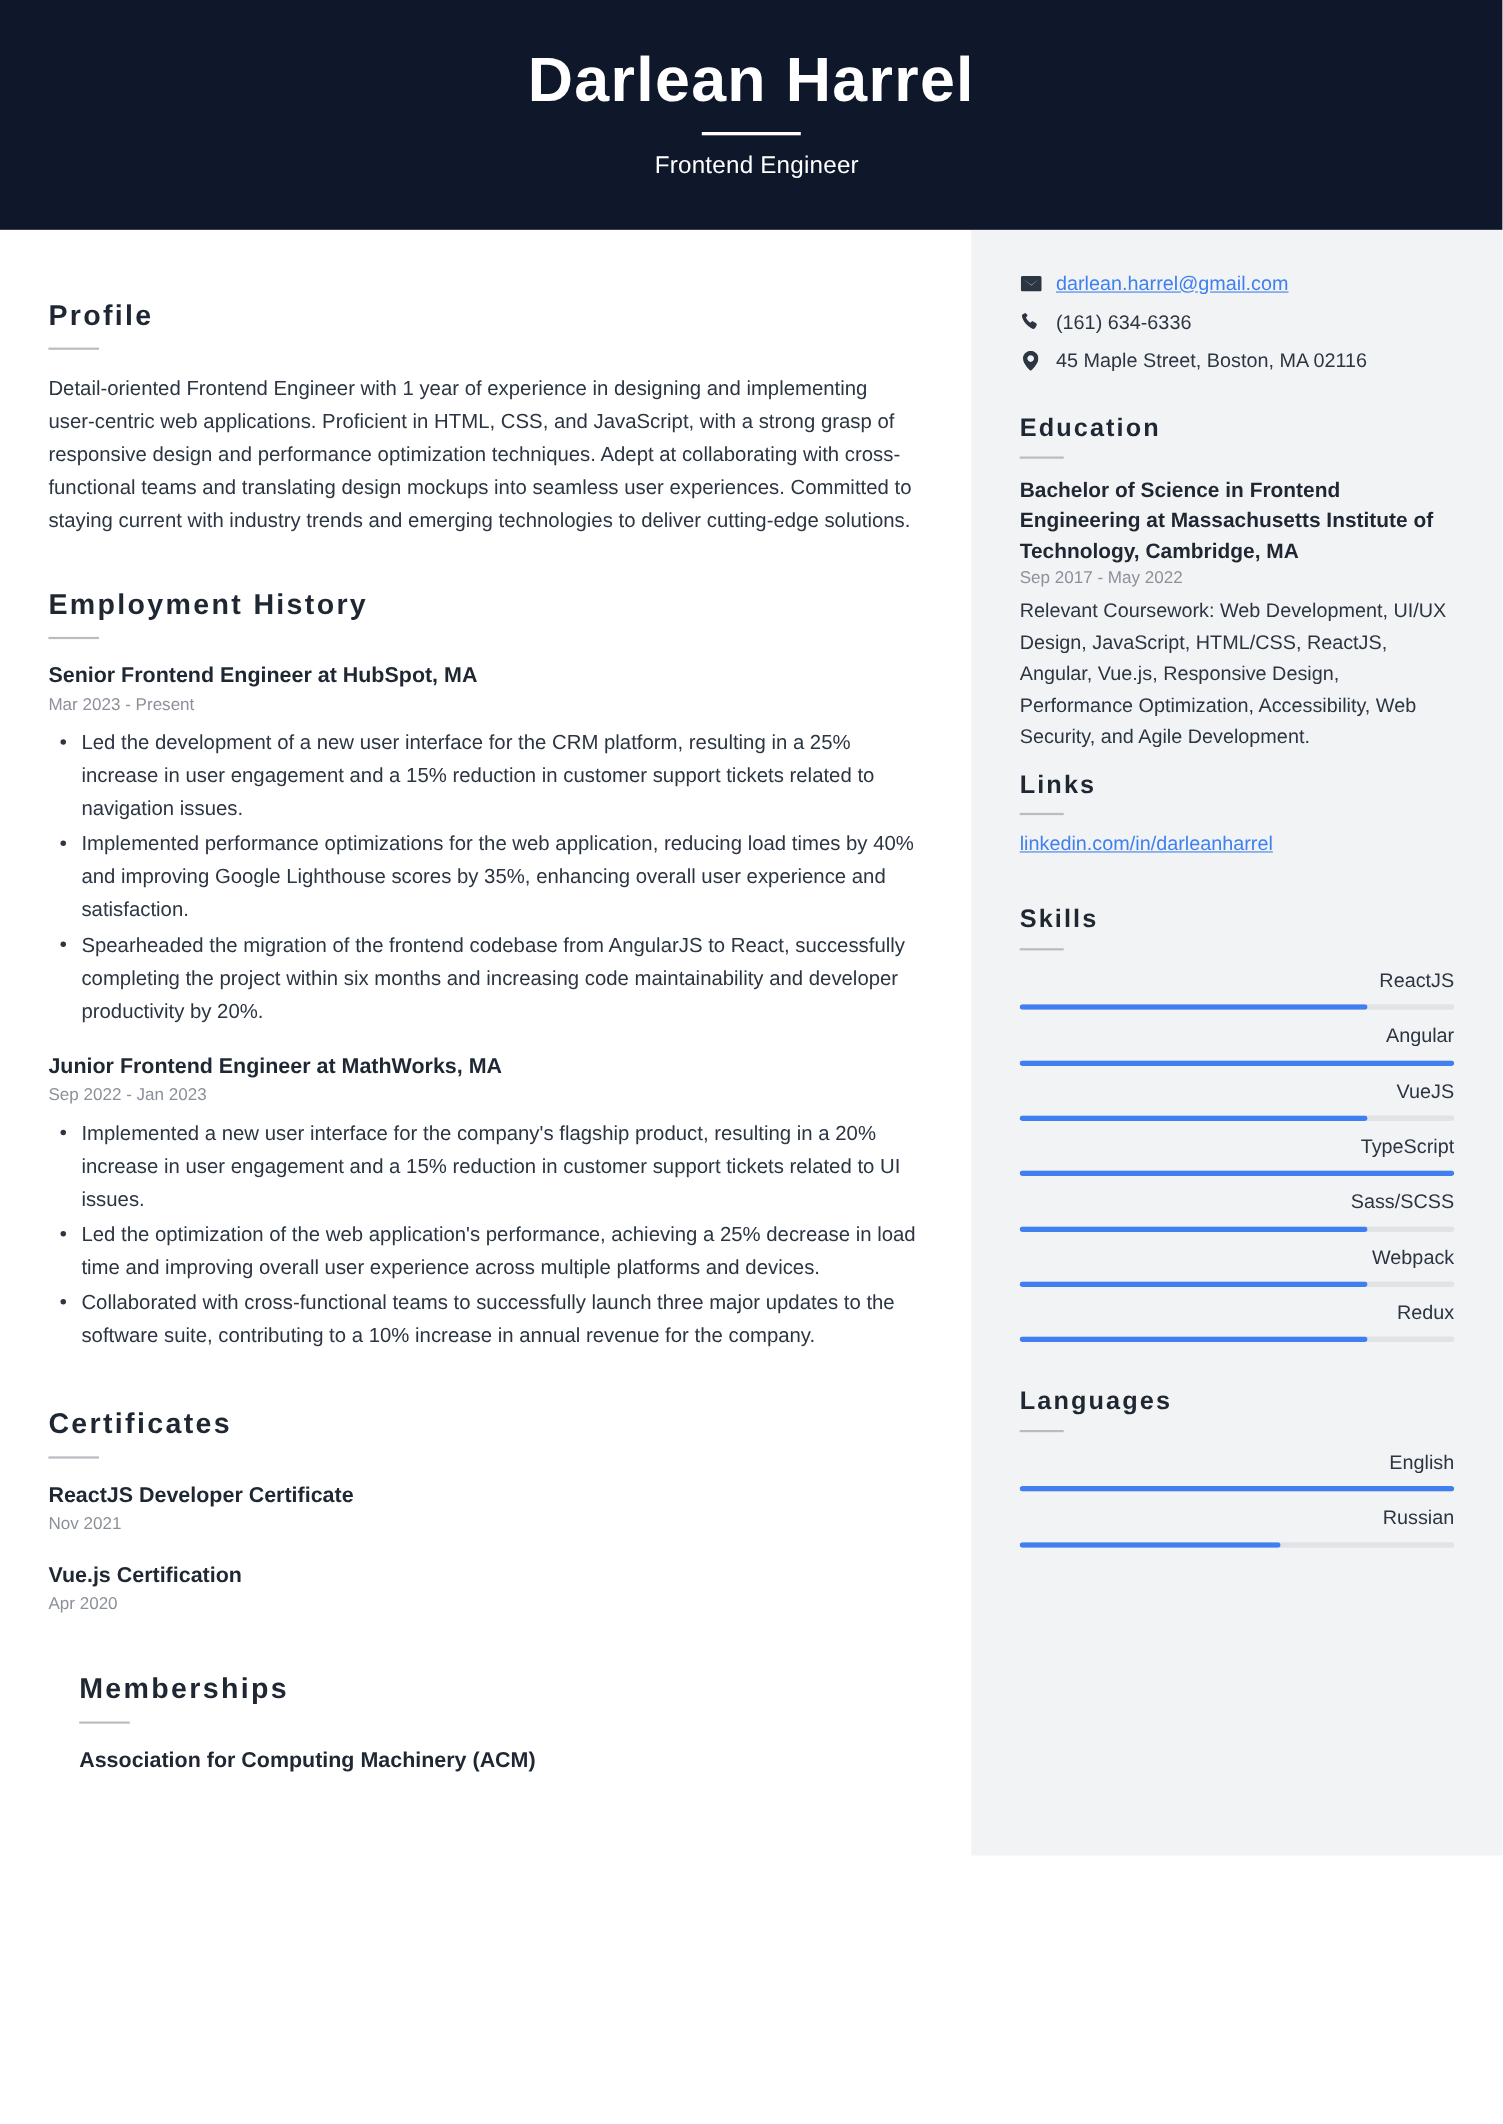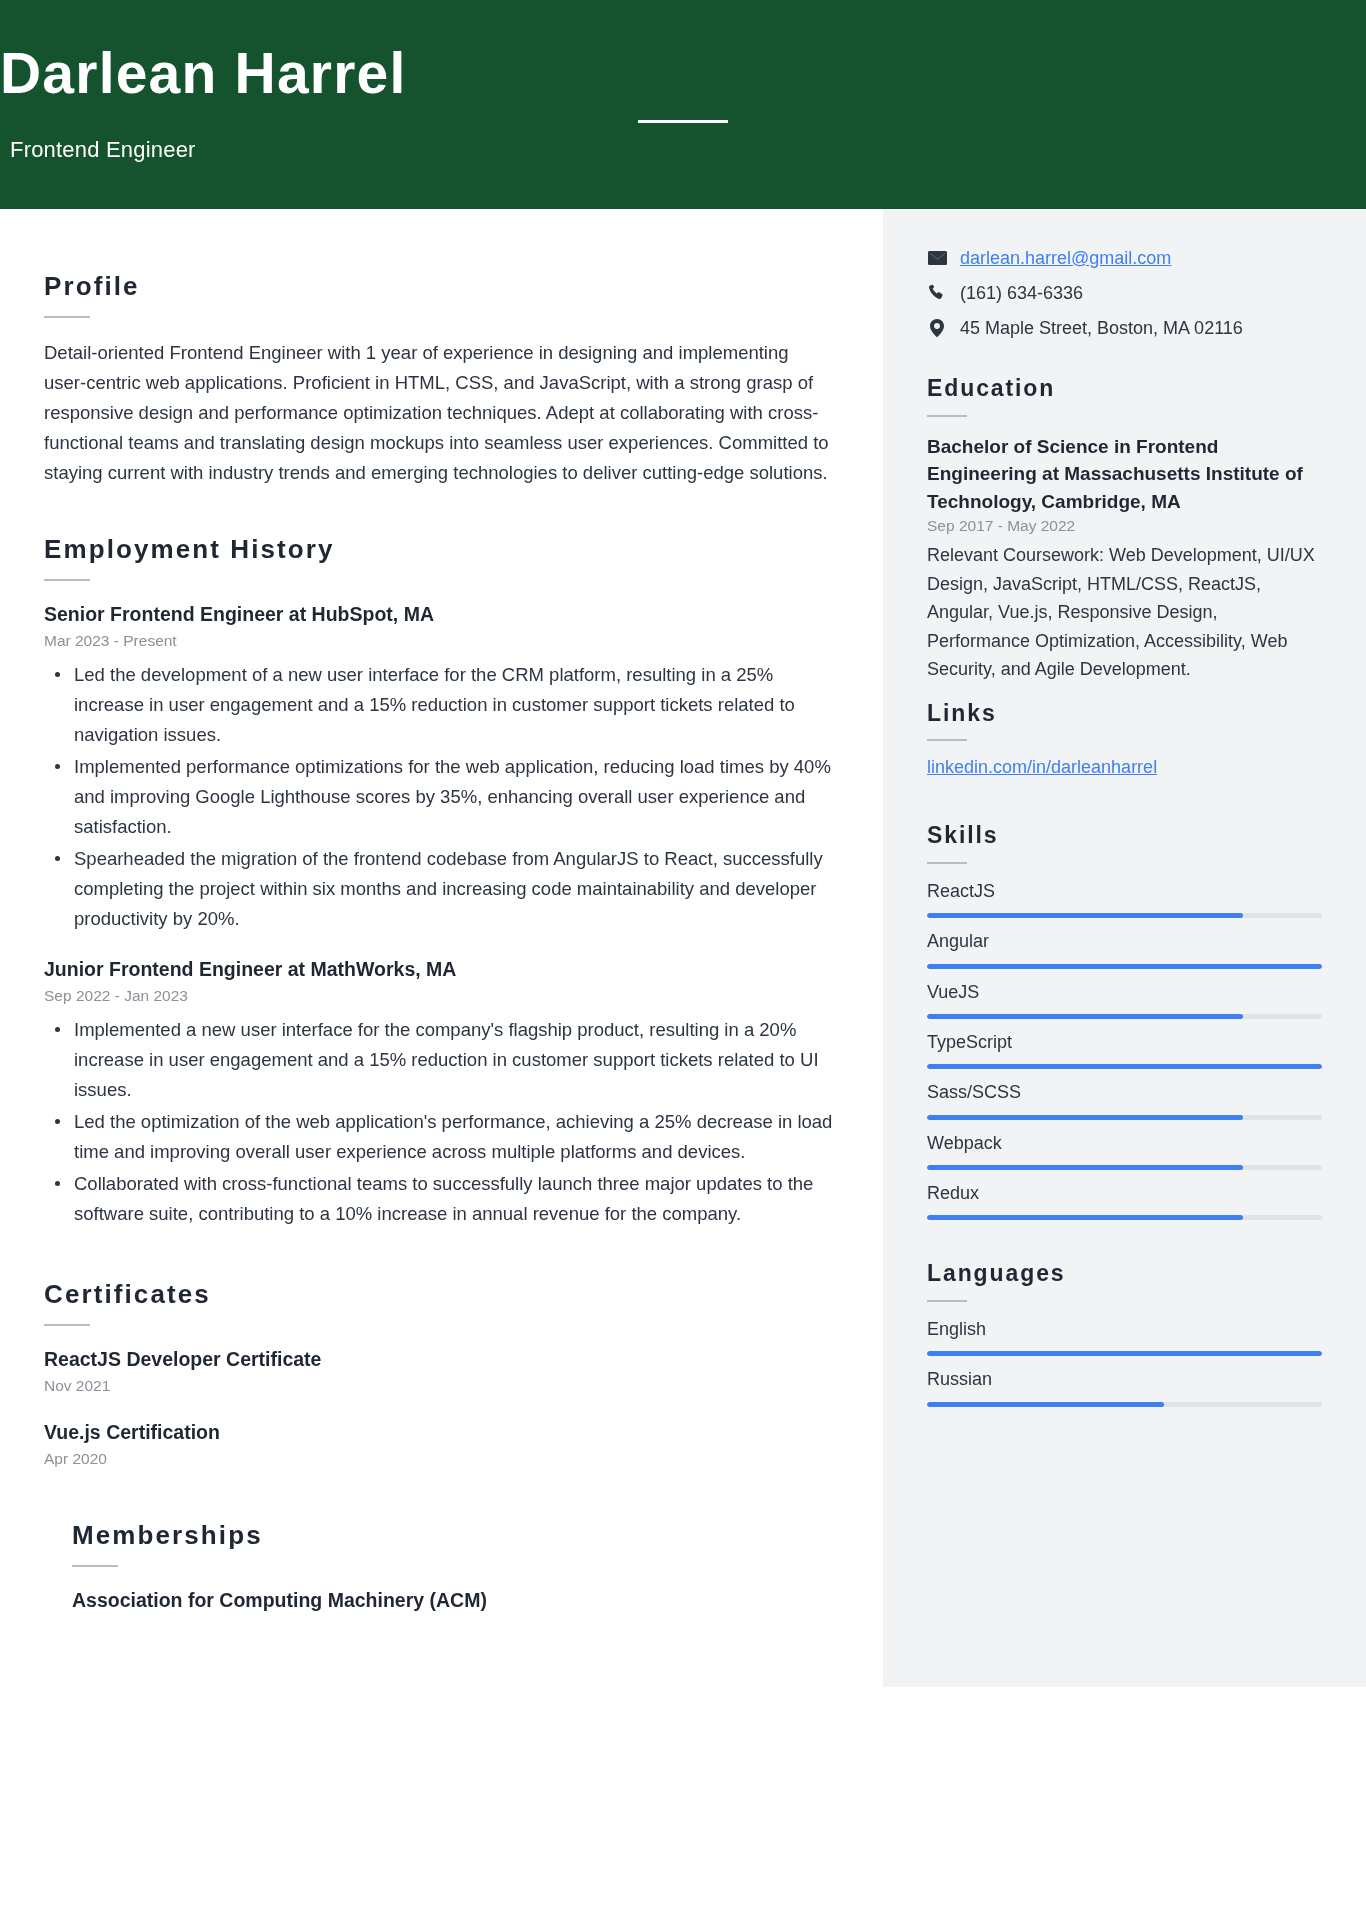--- a/index.html
+++ b/index.html
@@ -6,23 +6,24 @@
   html, body {
     width:1366px;
     background:#ffffff;
     font-family:"Liberation Sans", sans-serif;
     color:#2c3542;
   }
   body { width:1366px; }
 
   
   .banner {
-    background:#14532d;
+    background:#0f172a;
     width:1366px;
     padding:42px 0 46px 0;
+    text-align:center;
   }
   .banner-name {
     color:#ffffff;
     font-size:57px;
     font-weight:700;
     letter-spacing:1.2px;
     line-height:1.12;
   }
   .banner-rule {
     width:90px;
@@ -148,21 +149,21 @@
     margin-top:2px;
     margin-bottom:6px;
   }
   .edu-desc {
     font-size:18px;
     line-height:1.58;
     color:#2c3542;
   }
 
   
-  .bar-item { margin-bottom:12px; }
+  .bar-item { margin-bottom:12px;text-align:right; }
   .bar-label {
     font-size:18px;
     color:#2c3542;
     margin-bottom:10px;
     line-height:1.3;
   }
   .bar-track {
     width:100%;
     height:5px;
     background:#e1e3e6;

